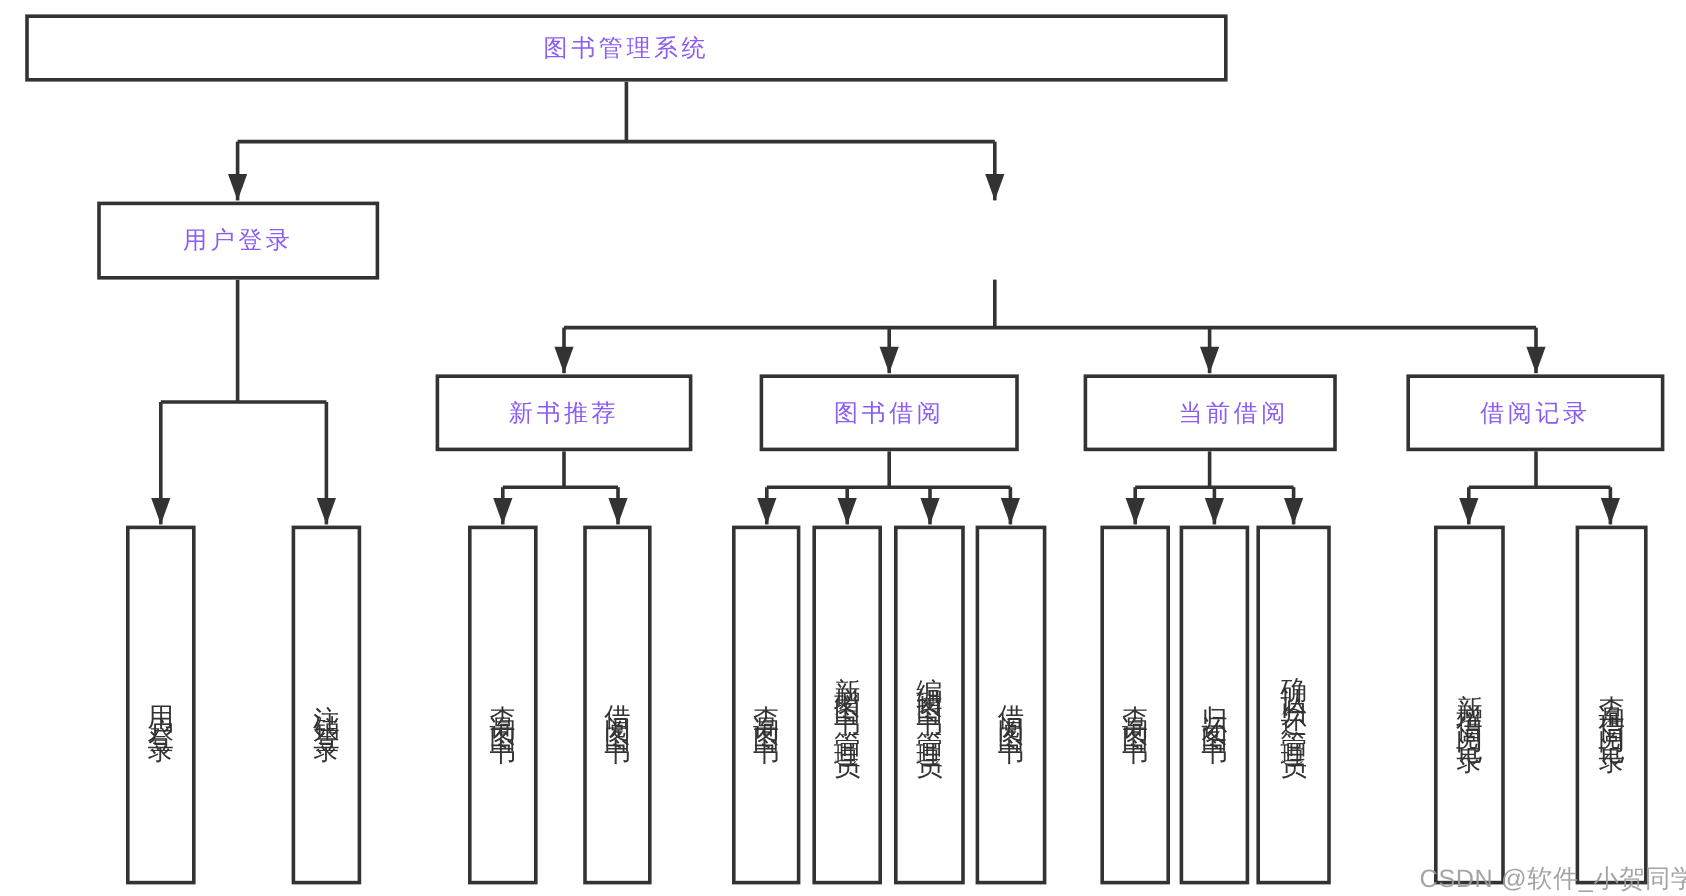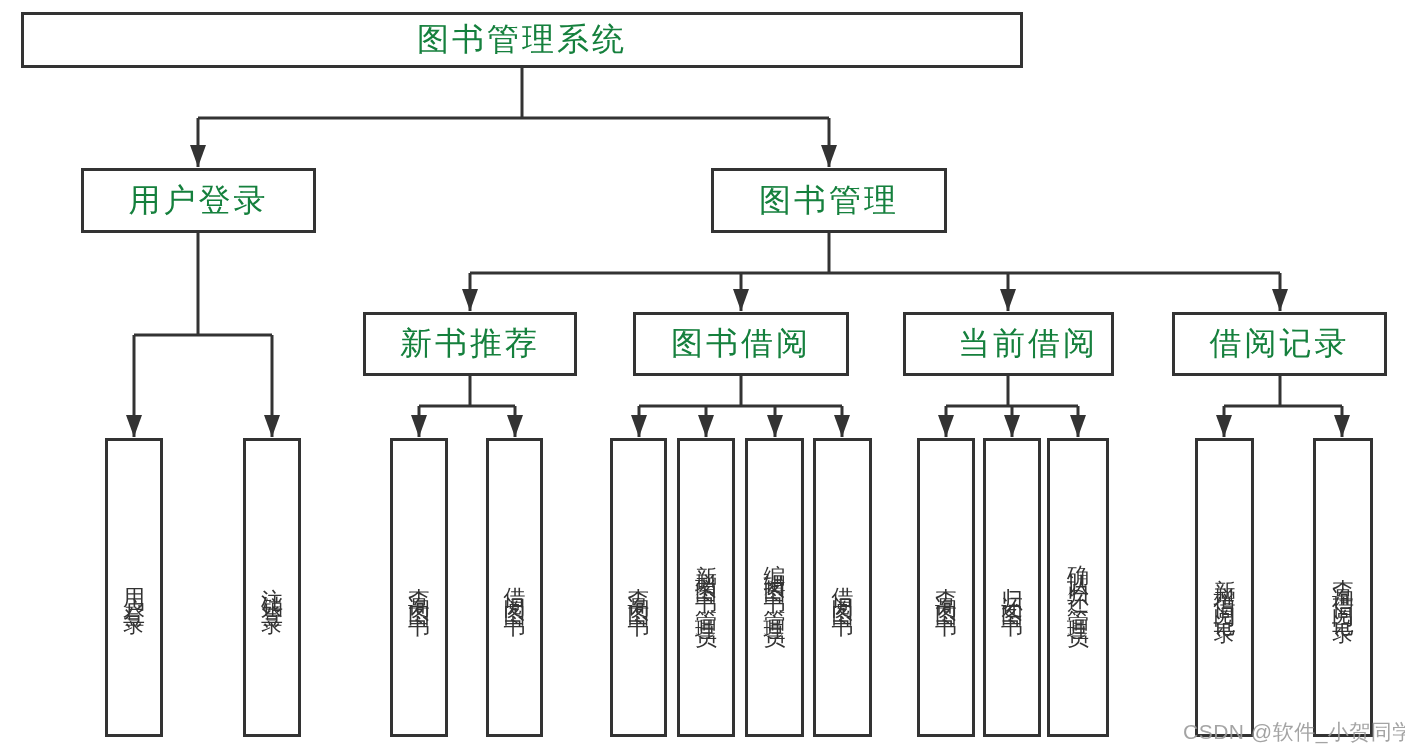--- a/index.html
+++ b/index.html
@@ -35,23 +35,23 @@
     box-sizing: border-box;
     border: 3px solid #333333;
     background: #ffffff;
     display: flex;
     align-items: center;
     justify-content: center;
     z-index: 2;
     color: #333333;
   }
   .hlabel {
-    font-size: 32px;
+    font-size: 20px;
     letter-spacing: 3px;
-    color: #15803d;
+    color: #8b5cf6;
     white-space: nowrap;
   }
   .leaf .vtext {
     writing-mode: vertical-rl;
     text-orientation: mixed;
     font-size: 22px;
     line-height: 1.0;
     letter-spacing: 9px;
     color: #333333;
     white-space: nowrap;
@@ -161,23 +161,20 @@
     </g>
   </svg>
 
   <div class="node n-root">
     <span class="hlabel">图书管理系统</span>
   </div>
 
   <div class="node n-login">
     <span class="hlabel">用户登录</span>
   </div>
-  <div class="node n-mgmt">
-    <span class="hlabel">图书管理</span>
-  </div>
 
   <div class="node n-l3 n-brw">
     <span class="hlabel">图书借阅</span>
   </div>
   <div class="node n-l3 n-new">
     <span class="hlabel">新书推荐</span>
   </div>
   <div class="node n-l3 n-cur">
     <span class="hlabel">当前借阅</span>
   </div>

